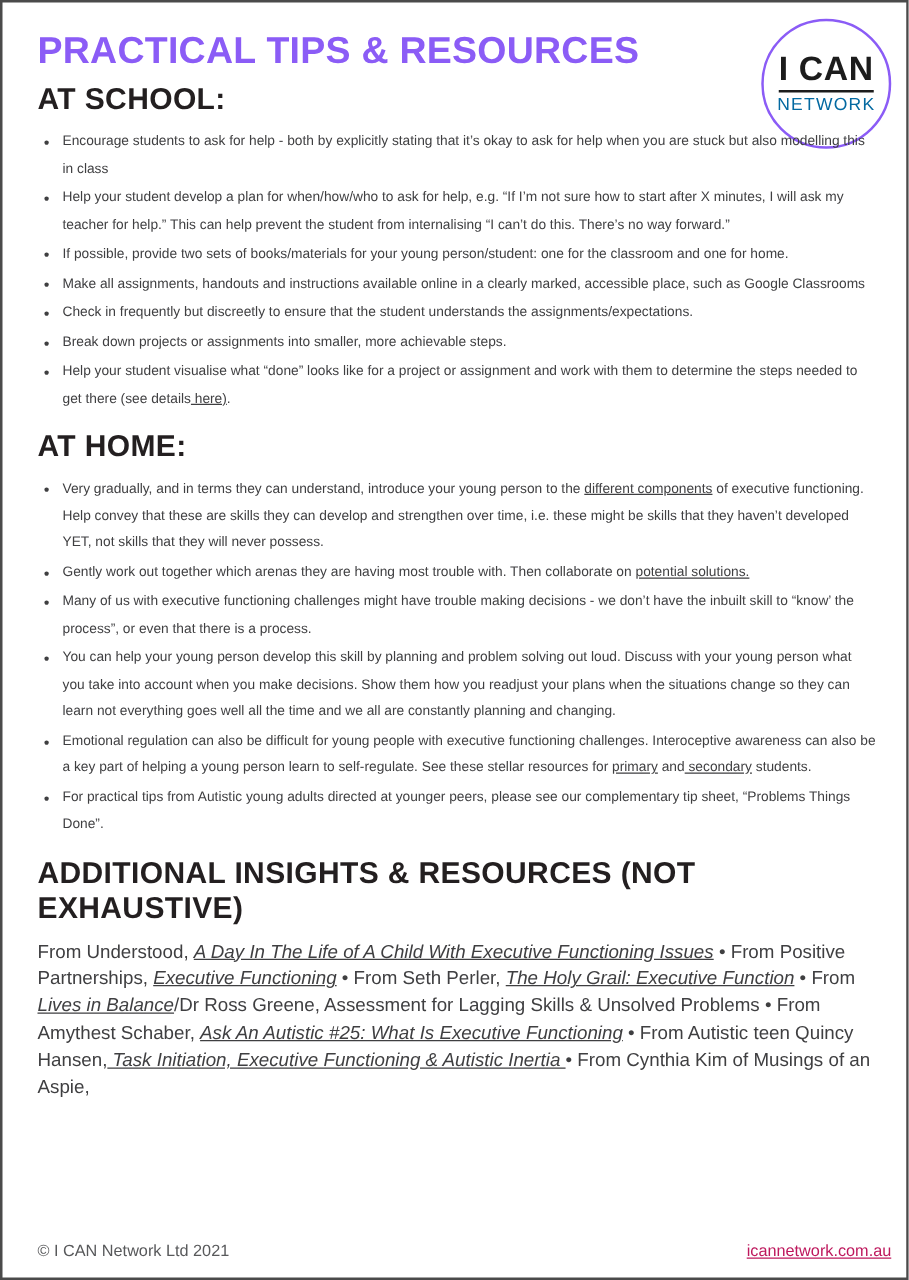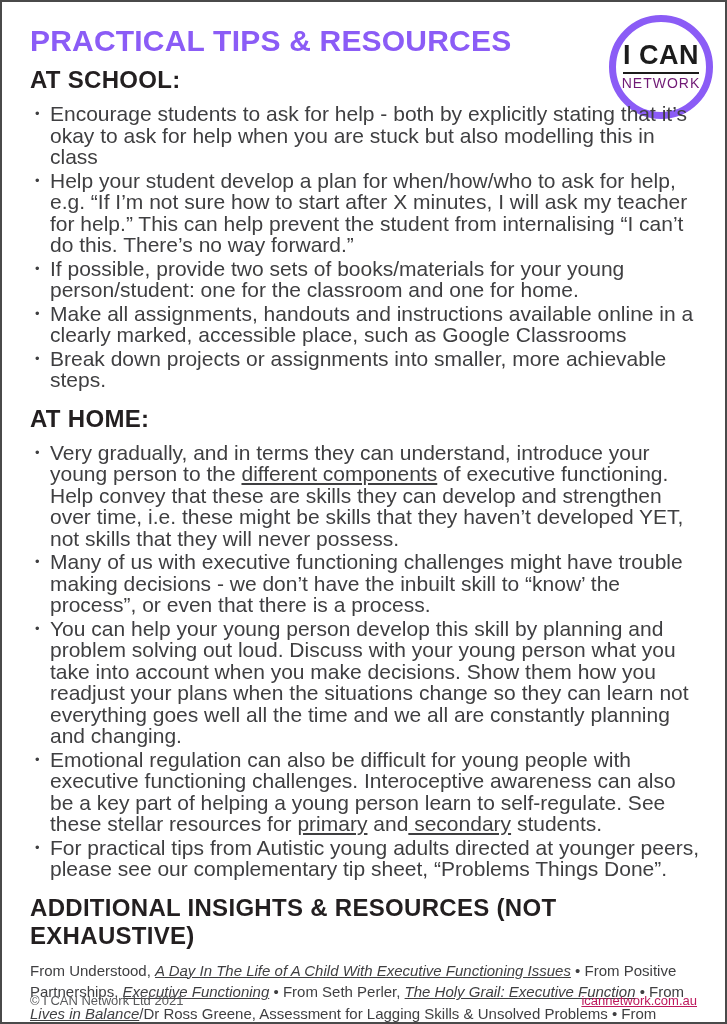--- a/index.html
+++ b/index.html
@@ -32,21 +32,21 @@
   ul.bullets{
     list-style:none;
     margin:0 0 6px 0;
     padding:0 0 0 4px;
     max-width:672px;
   }
   ul.bullets li{
     position:relative;
     padding-left:16px;
     margin:0 0 2px 0;
-    font-size:21px;
+    font-size:11px;
     line-height:21.5px;
   }
   ul.bullets li::before{
     content:"\2022";
     position:absolute;
     left:1px;top:0;
     font-size:13px;
     color:#3f3f41;
   }
   .seg-u,.seg-iu{text-decoration:underline;}
@@ -56,21 +56,21 @@
     margin:10px 0 0 0;
     max-width:676px;
     font-size:15px;
     line-height:21.8px;
   }
   h2.resources-heading{}
   .logo{
     position:absolute;
     top:13px;right:12px;
     width:104px;height:104px;
-    border:7px solid #8b5cf6;
+    border:2px solid #8b5cf6;
     border-radius:50%;
     box-sizing:border-box;
     display:flex;
     flex-direction:column;
     align-items:center;
     justify-content:center;
     background:#ffffff;
   }
   .logo-top{
     font-size:27px;
@@ -81,26 +81,26 @@
   }
   .logo-rule{
     width:76px;height:2px;
     background:#1c1c1c;
     margin:3px 0 2px 0;
   }
   .logo-bottom{
     font-size:14px;
     font-weight:400;
     letter-spacing:1px;
-    color:#701a75;
+    color:#0369a1;
     line-height:1.1;
   }
   footer.page-footer{
     position:absolute;
-    left:28px;right:28px;bottom:14px;
+    left:28px;right:12px;bottom:14px;
     display:flex;
     justify-content:space-between;
     align-items:baseline;
     font-size:13px;
     color:#58595b;
   }
   .footer-link{
     text-decoration:underline;
     color:#be185d;
     cursor:pointer;
@@ -119,25 +119,28 @@
   <div class="content">
     <h1 class="page-title">PRACTICAL TIPS &amp; RESOURCES</h1>
 
     <div id="sections">
         <h2 class="section-heading first">AT SCHOOL:</h2>
         <ul class="bullets">
           <li><span class="seg seg-n">Encourage students to ask for help - both by explicitly stating that it’s okay to ask for help when you are stuck but also modelling this in class</span></li>
           <li><span class="seg seg-n">Help your student develop a plan for when/how/who to ask for help, e.g. “If I’m not sure how to start after X minutes, I will ask my teacher for help.” This can help prevent the student from internalising “I can’t do this. There’s no way forward.”</span></li>
           <li><span class="seg seg-n">If possible, provide two sets of books/materials for your young person/student: one for the classroom and one for home.</span></li>
           <li><span class="seg seg-n">Make all assignments, handouts and instructions available online in a clearly marked, accessible place, such as Google Classrooms</span></li>
+          <li><span class="seg seg-n">Check in frequently but discreetly to ensure that the student understands the assignments/expectations.</span></li>
           <li><span class="seg seg-n">Break down projects or assignments into smaller, more achievable steps.</span></li>
+          <li><span class="seg seg-n">Help your student visualise what “done” looks like for a project or assignment and work with them to determine the steps needed to get there (see details</span><span class="seg seg-u"> here)</span><span class="seg seg-n">.</span></li>
         </ul>
         <h2 class="section-heading">AT HOME:</h2>
         <ul class="bullets">
           <li><span class="seg seg-n">Very gradually, and in terms they can understand, introduce your young person to the </span><span class="seg seg-u">different components</span><span class="seg seg-n"> of executive functioning. Help convey that these are skills they can develop and strengthen over time, i.e. these might be skills that they haven’t developed YET, not skills that they will never possess.</span></li>
+          <li><span class="seg seg-n">Gently work out together which arenas they are having most trouble with. Then collaborate on </span><span class="seg seg-u">potential solutions.</span></li>
           <li><span class="seg seg-n">Many of us with executive functioning challenges might have trouble making decisions - we don’t have the inbuilt skill to “know’ the process”, or even that there is a process.</span></li>
           <li><span class="seg seg-n">You can help your young person develop this skill by planning and problem solving out loud. Discuss with your young person what you take into account when you make decisions. Show them how you readjust your plans when the situations change so they can learn not everything goes well all the time and we all are constantly planning and changing.</span></li>
           <li><span class="seg seg-n">Emotional regulation can also be difficult for young people with executive functioning challenges. Interoceptive awareness can also be a key part of helping a young person learn to  self-regulate. See these stellar resources for </span><span class="seg seg-u">primary</span><span class="seg seg-n"> and</span><span class="seg seg-u"> secondary</span><span class="seg seg-n"> students.</span></li>
           <li><span class="seg seg-n">For practical tips from Autistic young adults directed at younger peers, please see our complementary tip sheet, “Problems Things Done”.</span></li>
         </ul>
       </div>
 
     <h2 class="section-heading resources-heading">ADDITIONAL INSIGHTS &amp; RESOURCES (NOT EXHAUSTIVE)</h2>
     <p class="resources-paragraph" id="resources-par"><span class="seg seg-n">From Understood, </span><span class="seg seg-iu">A Day In The Life of A Child With Executive Functioning Issues</span><span class="seg seg-n">  •  From Positive Partnerships, </span><span class="seg seg-iu">Executive Functioning</span><span class="seg seg-n">  •  From Seth Perler, </span><span class="seg seg-iu">The Holy Grail: Executive Function</span><span class="seg seg-n">  •  From</span><span class="seg seg-iu"> Lives in Balance</span><span class="seg seg-n">/Dr Ross Greene, Assessment for Lagging Skills &amp; Unsolved Problems  •  From Amythest Schaber, </span><span class="seg seg-iu">Ask An Autistic #25: What Is Executive Functioning</span><span class="seg seg-n">  •  From Autistic teen Quincy Hansen,</span><span class="seg seg-iu"> Task Initiation, Executive Functioning &amp; Autistic Inertia </span><span class="seg seg-n">•  From Cynthia Kim of Musings of an Aspie, </span></p>
   </div>

